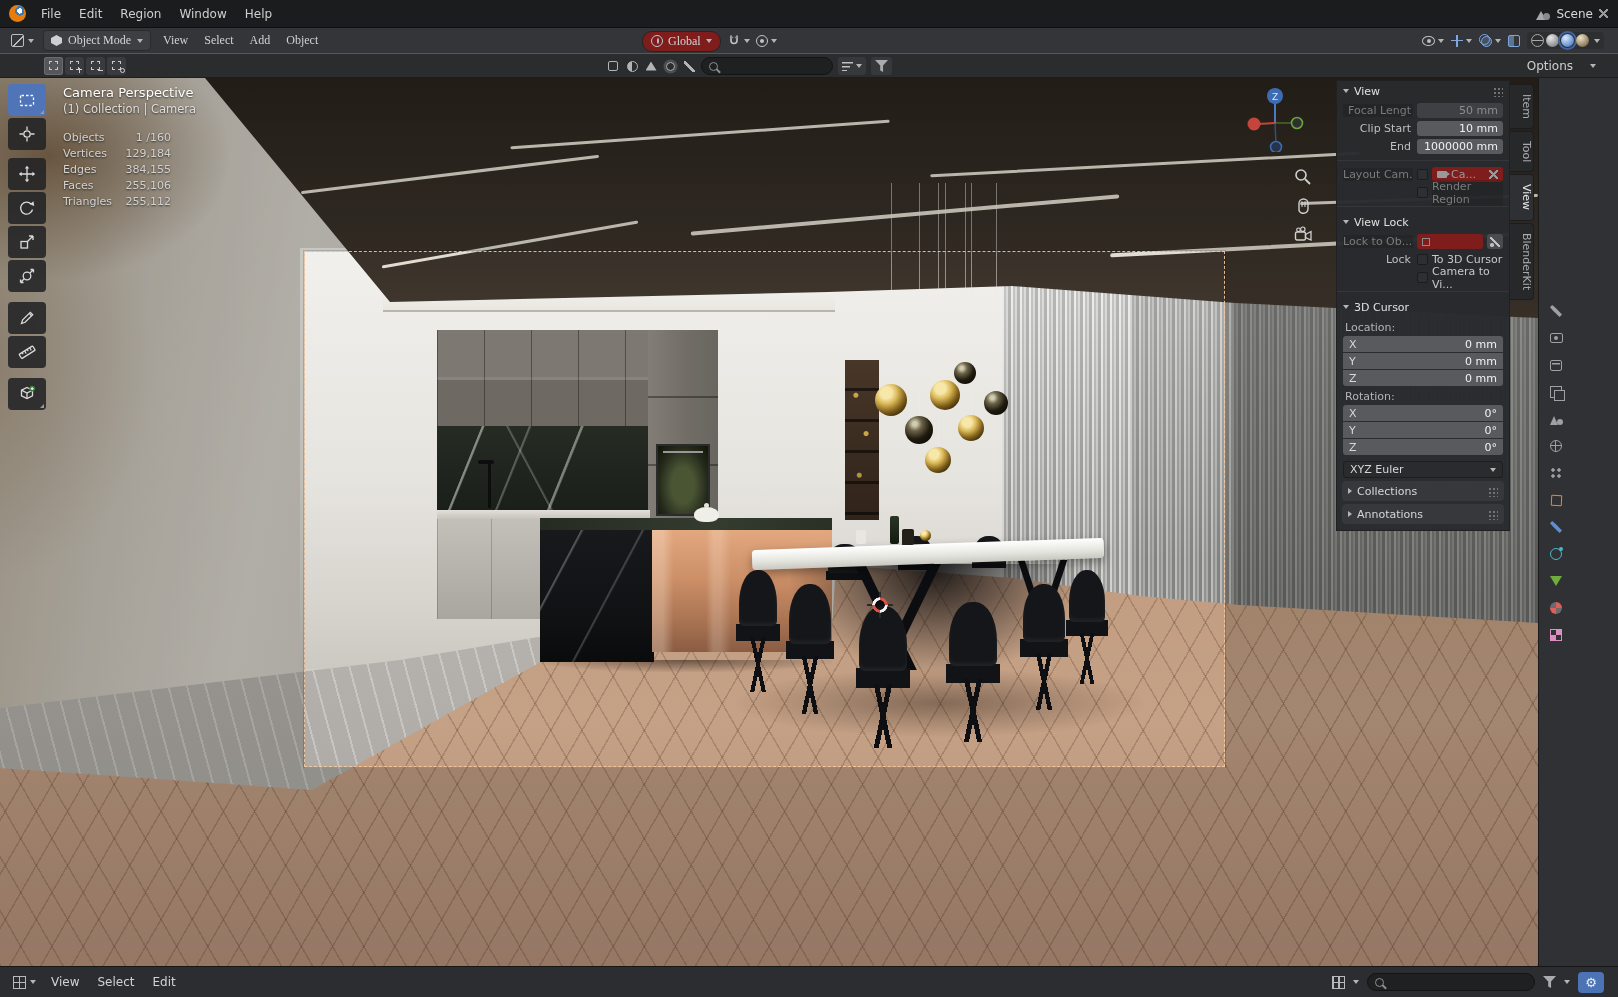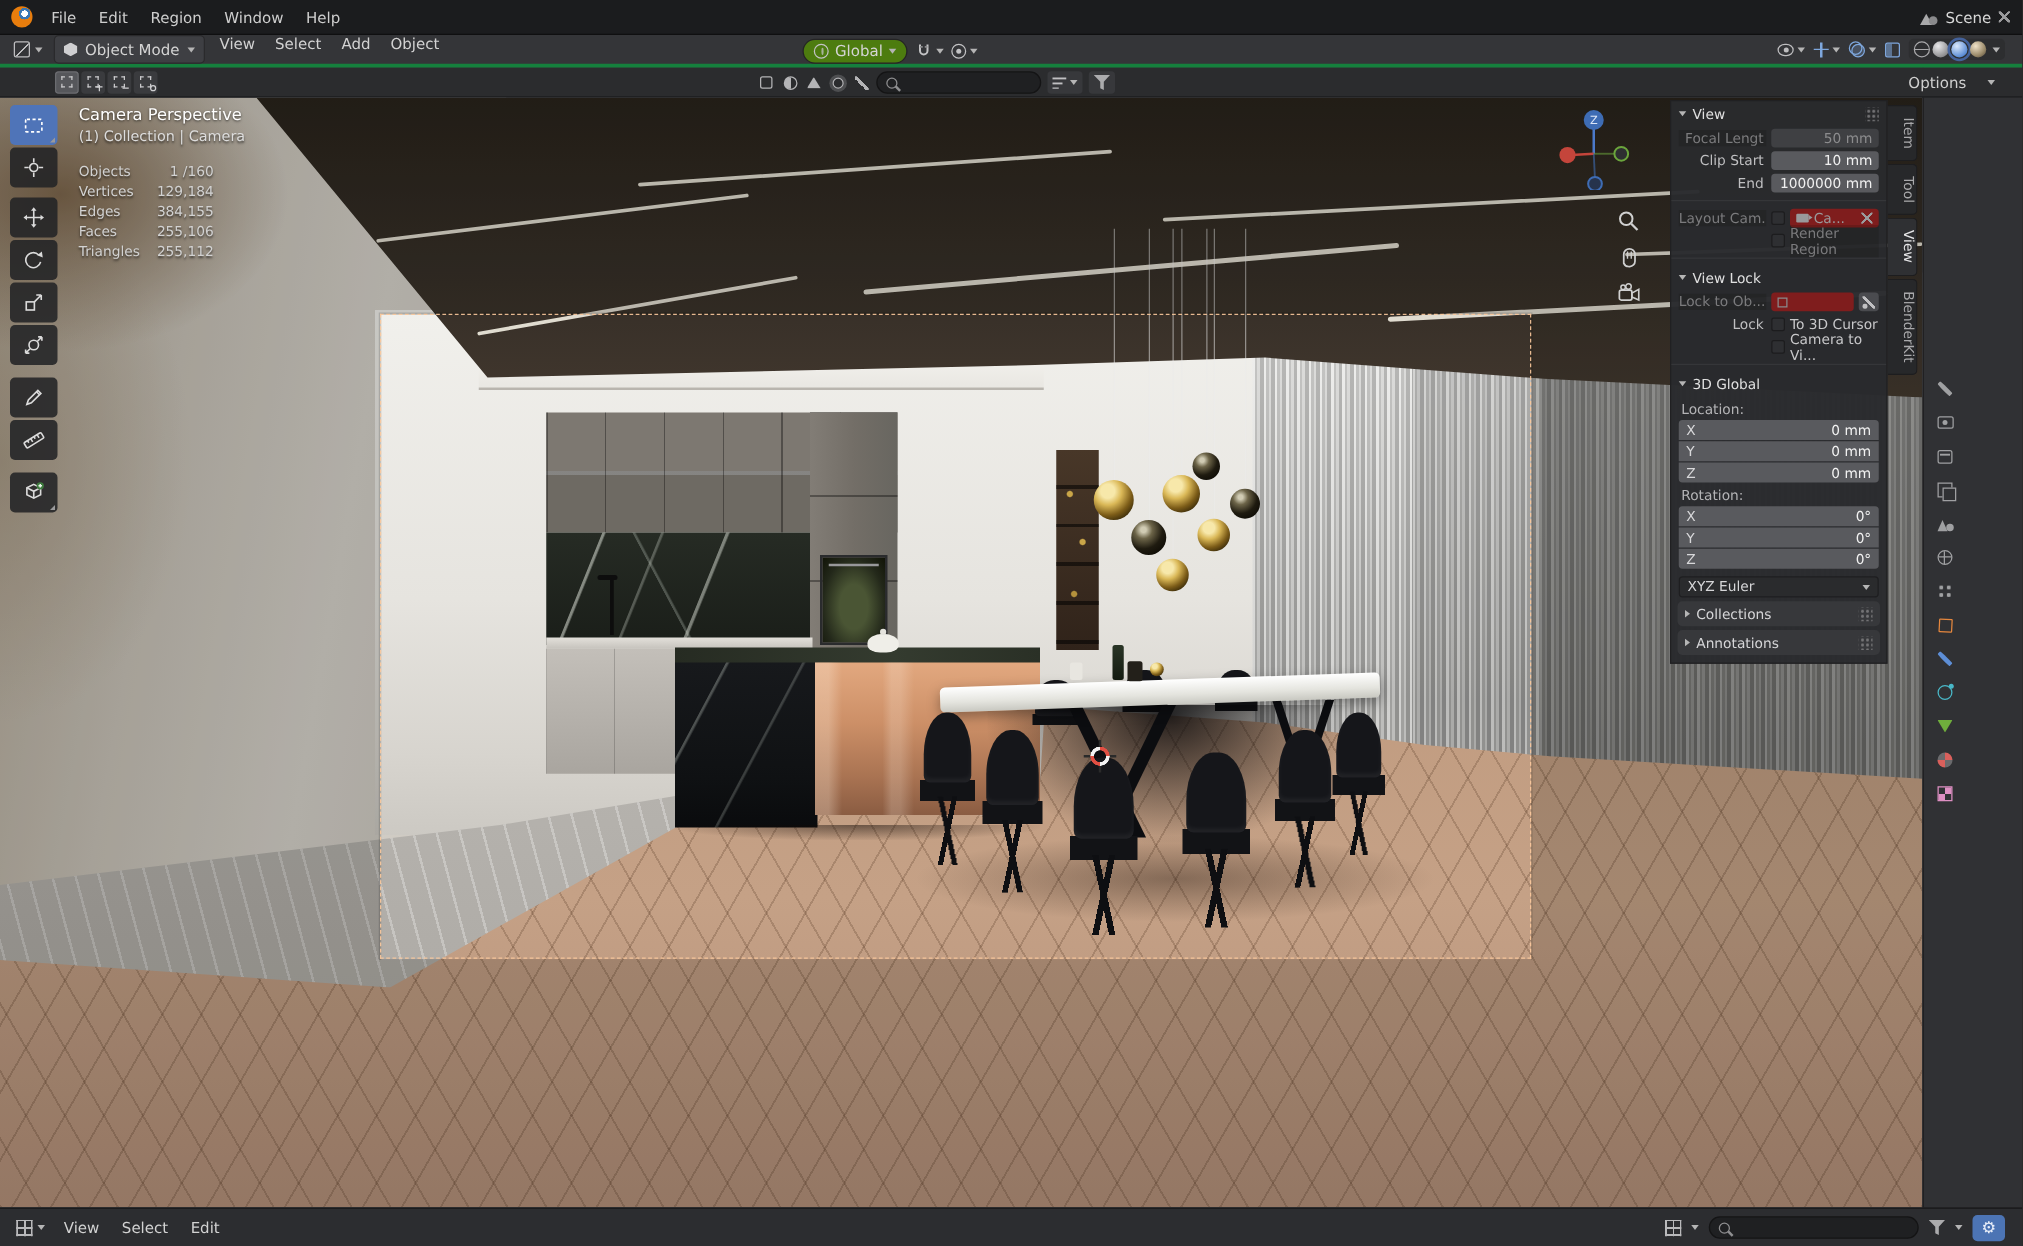--- a/index.html
+++ b/index.html
@@ -28,28 +28,28 @@
   .ws-tabs { display:flex; align-items:flex-end; margin-left:16px; }
   .ws-tab { padding:6px 10px 7px; font-size:11.5px; color:#b2b2b2; border-radius:5px 5px 0 0; }
   .ws-tab.active { background:#38393c; color:#ececec; }
   .ws-plus { padding:6px 8px 7px; color:#b2b2b2; }
   .top-right { margin-left:auto; display:flex; align-items:center; gap:6px; padding-right:10px; }
   .scene-ic { position:relative; width:14px; height:12px; }
   .scene-ic::before { content:""; position:absolute; left:0; bottom:0; width:0; height:0; border-left:5px solid transparent; border-right:5px solid transparent; border-bottom:9px solid #a8a8aa; }
   .scene-ic::after { content:""; position:absolute; right:0; bottom:0; width:7px; height:7px; border-radius:50%; background:#8a8a8c; }
 
   
-  #vheader { position:absolute; left:0; top:28px; width:1618px; height:26px; background:#343538; border-bottom:3px solid #15803d; display:flex; padding:0 6px; z-index:49; }
+  #vheader { position:absolute; left:0; top:28px; width:1618px; height:26px; background:#343538; border-bottom:1px solid #15803d; display:flex; align-items:center; padding:0 6px; z-index:49;font-family:Liberation Serif, serif; }
   .hbtn { display:flex; align-items:center; gap:4px; padding:2px 5px; border-radius:3px; }
   .mode-dd { display:flex; align-items:center; gap:6px; background:#3e3f43; border:1px solid #2a2a2c; border-radius:4px; padding:2px 7px; margin:0 4px; }
   .hmenu { padding:0 8px; color:#d2d2d2; }
   .i-viewport { width:13px; height:13px; border:1.5px solid #bdbdbf; border-radius:2px; background: linear-gradient(135deg, transparent 52%, #bdbdbf 52% 60%, transparent 60%); }
   .i-cube { width:11px; height:11px; background:#cfcfd1; clip-path: polygon(50% 0, 100% 27%, 100% 73%, 50% 100%, 0 73%, 0 27%); }
   .center-cluster { position:absolute; left:642px; top:0; height:26px; display:flex; align-items:center; gap:6px; }
-  .pill { display:flex; align-items:center; gap:5px; background:#4d7c0f; border:1px solid #242425; border-radius:10px; padding:2px 8px; }
+  .pill { display:flex; align-items:center; gap:5px; background:#7f1d1d; border:1px solid #242425; border-radius:10px; padding:2px 8px; }
   .i-orient { width:12px; height:12px; border:1.4px solid #c3c3c5; border-radius:50%; position:relative; }
   .i-orient::after { content:""; position:absolute; inset:2px 4.5px; border-left:1.4px solid #c3c3c5; border-right:1.4px solid #c3c3c5; border-radius:50%; }
   .i-prop { width:12px; height:12px; border:1.4px solid #c3c3c5; border-radius:50%; position:relative; }
   .i-prop::after { content:""; position:absolute; inset:3px; border-radius:50%; background:#c3c3c5; }
   .right-cluster { margin-left:auto; display:flex; align-items:center; gap:7px; padding-right:8px; }
   .tog { display:flex; align-items:center; gap:3px; }
   .i-sel-vis { width:13px; height:10px; border:1.4px solid #bdbdbf; border-radius:6px/5px; position:relative; }
   .i-sel-vis::after { content:""; position:absolute; left:4px; top:2px; width:4px; height:4px; border-radius:50%; background:#bdbdbf; }
   .i-gizmo { width:12px; height:12px; position:relative; }
   .i-gizmo::before { content:""; position:absolute; left:5px; top:0; width:1.6px; height:12px; background:#7ea7dd; }
@@ -670,21 +670,21 @@
     </div>
     <div class="prow">
       <span class="plabel"></span>
       <span class="cb"></span>
       <span class="ptext">Camera to Vi...</span>
     </div>
 
     <div class="sep"></div>
     <div class="psec-h">
       <span class="car"></span>
-      <span>3D Global</span>
+      <span>3D Cursor</span>
     </div>
     <div class="subtle-label">Location:</div>
     <div class="srow">
         <div class="sfield first">
           <span class="ax">X</span>
           <span class="vv">0 mm</span>
         </div>
       </div>
     <div class="srow">
         <div class="sfield">

